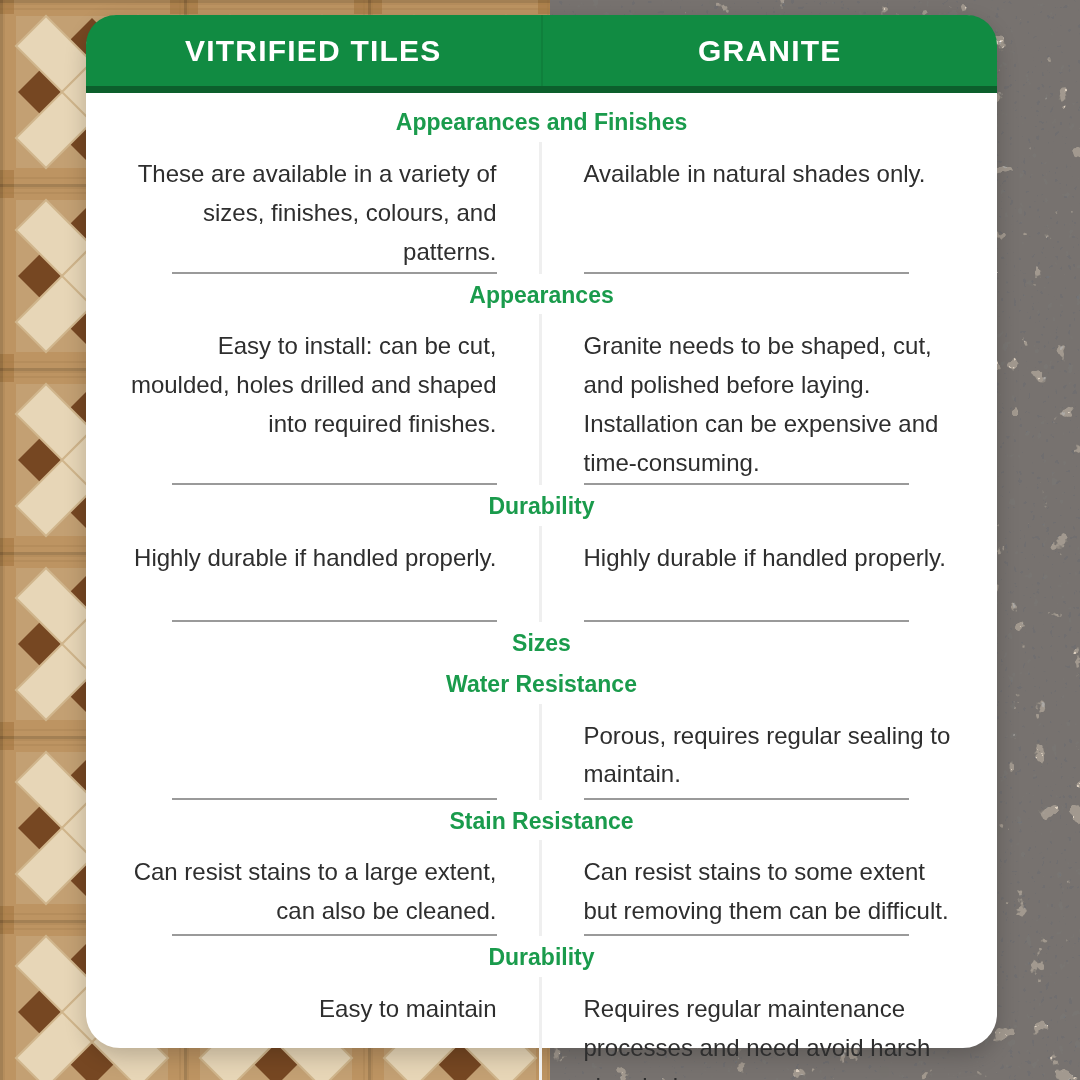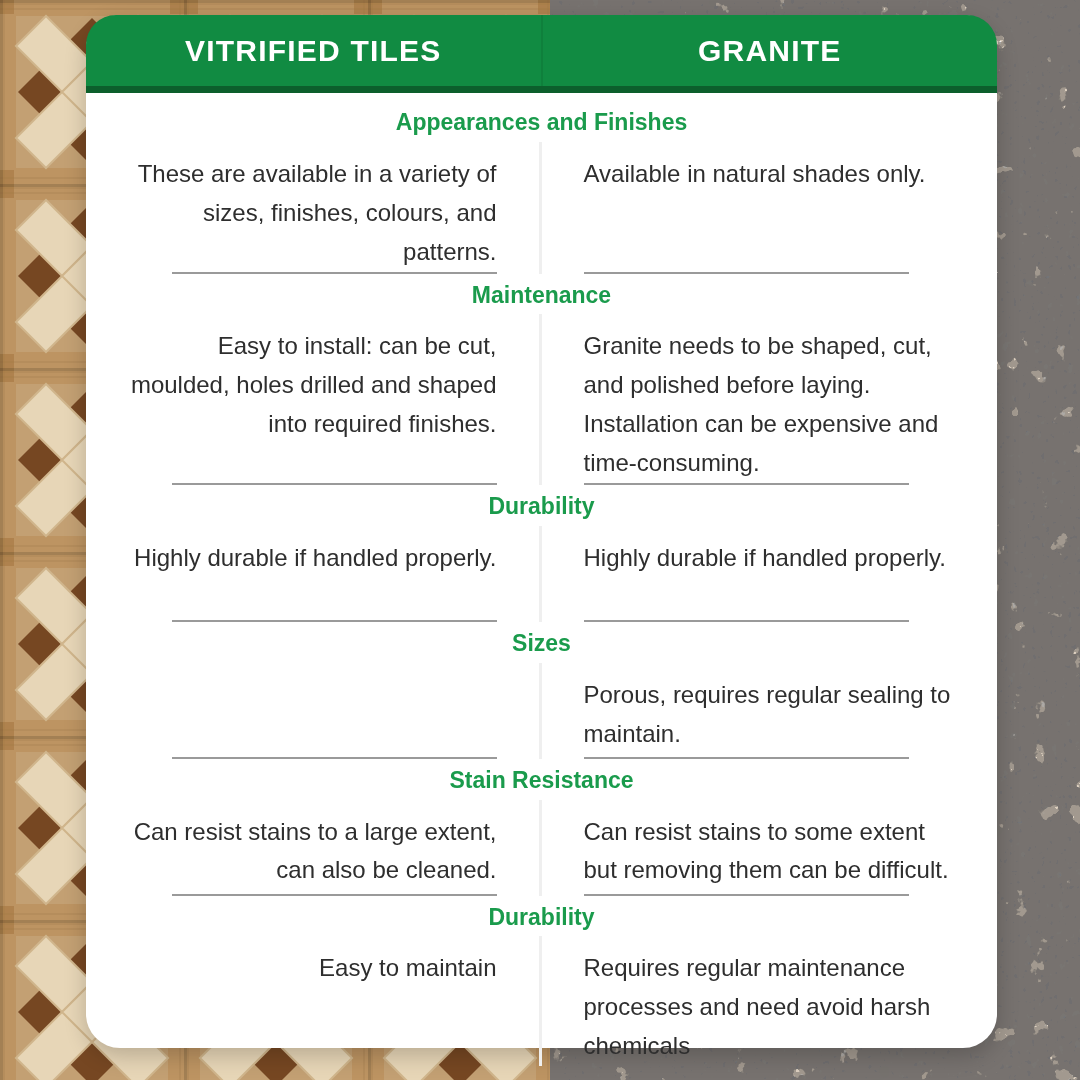--- a/index.html
+++ b/index.html
@@ -144,21 +144,21 @@
         <div class="rule"></div>
       </div>
       <div class="cell right">
         <p>Available in natural shades only.</p>
         <div class="rule"></div>
       </div>
     </div>
   </section>
 
   <section class="section">
-    <h2 class="sec-heading">Maintenance</h2>
+    <h2 class="sec-heading">Appearances</h2>
     <div class="cells">
       <div class="cell left">
         <p>Easy to install: can be cut, moulded, holes drilled and shaped into required finishes.</p>
         <div class="rule"></div>
       </div>
       <div class="cell right">
         <p>Granite needs to be shaped, cut, and polished before laying. Installation can be expensive and time-consuming.</p>
         <div class="rule"></div>
       </div>
     </div>
@@ -176,20 +176,21 @@
         <div class="rule"></div>
       </div>
     </div>
   </section>
 
   <section class="section">
     <h2 class="sec-heading">Sizes</h2>
   </section>
 
   <section class="section">
+    <h2 class="sec-heading">Water Resistance</h2>
     <div class="cells">
       <div class="cell left">
         <div class="rule"></div>
       </div>
       <div class="cell right">
         <p>Porous, requires regular sealing to maintain.</p>
         <div class="rule"></div>
       </div>
     </div>
   </section>

